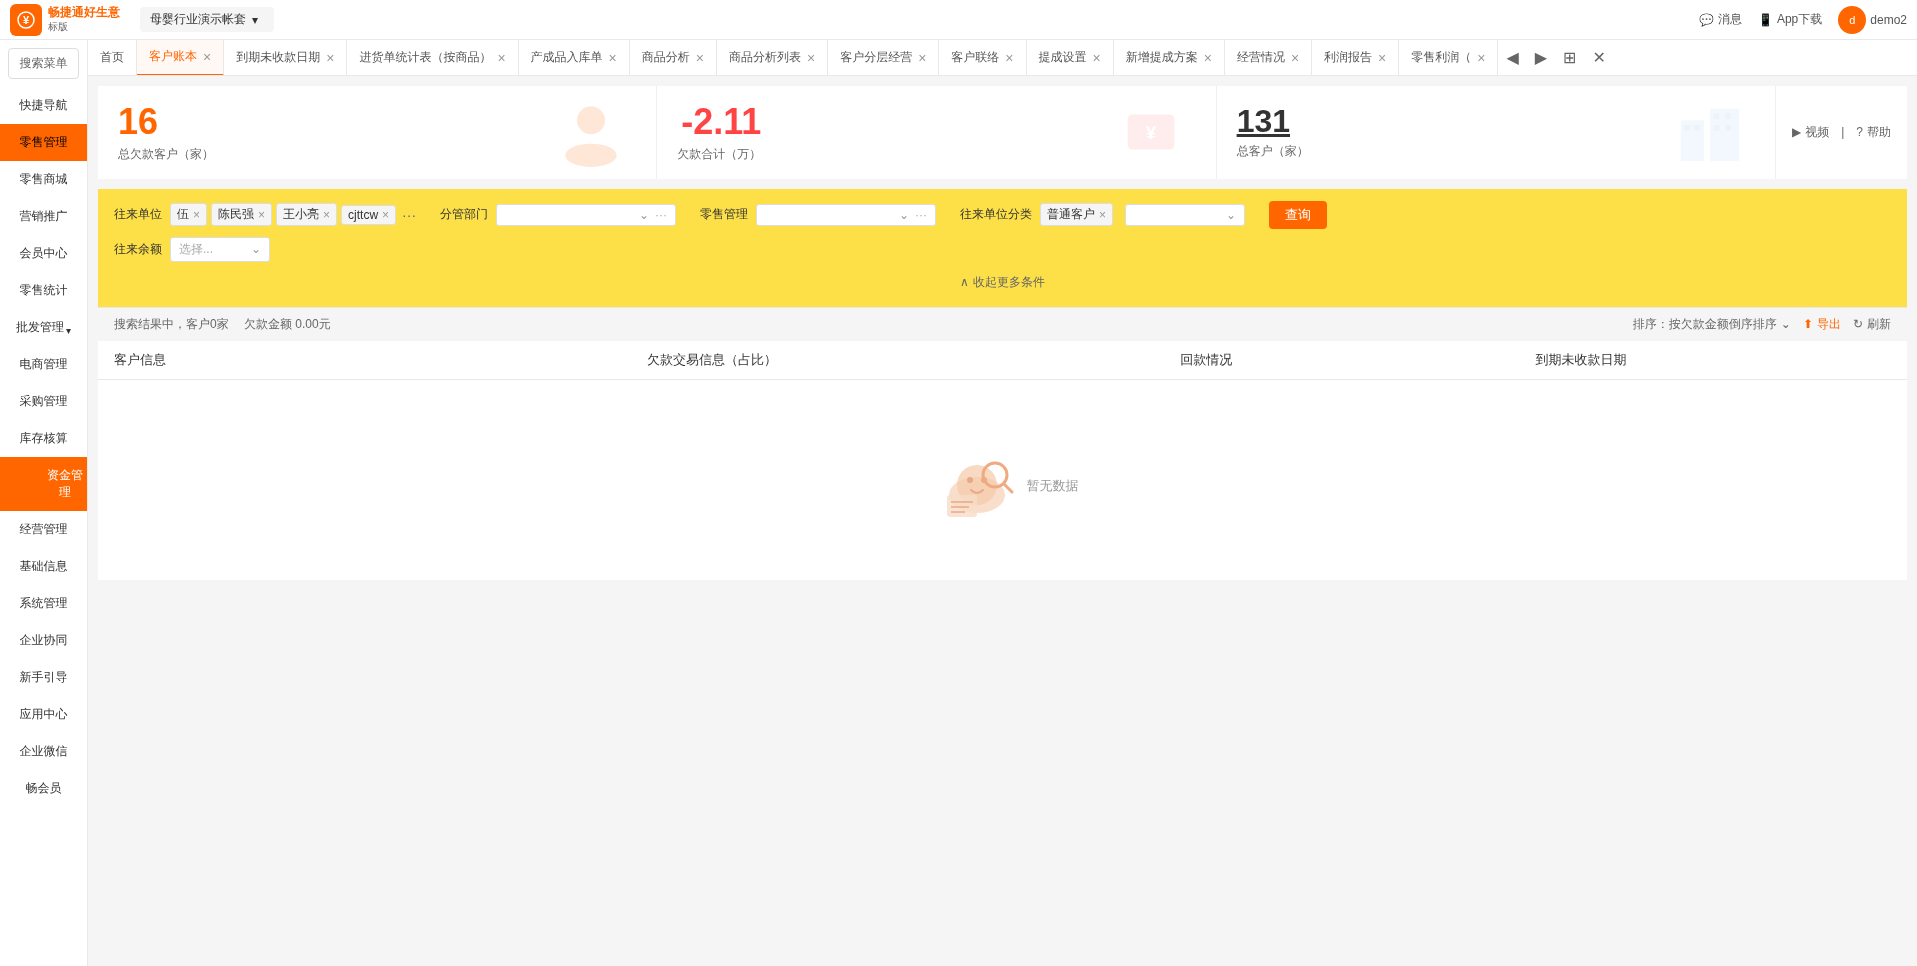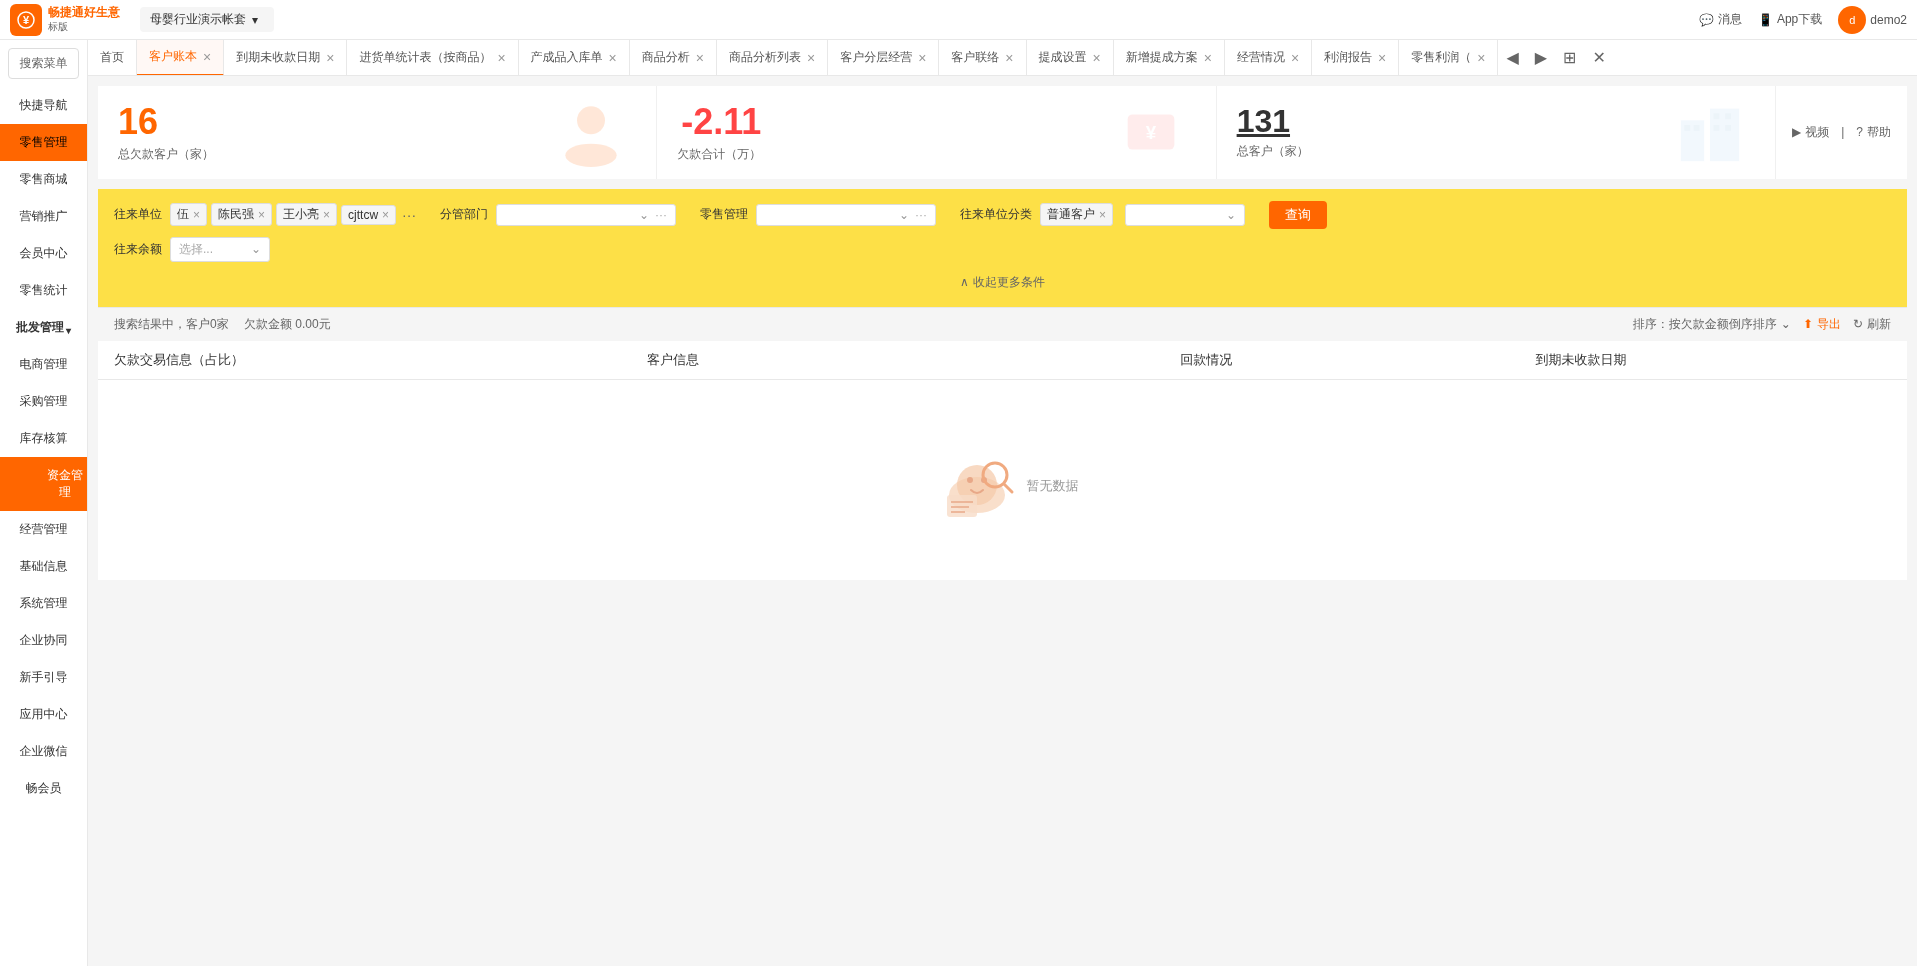--- a/index.html
+++ b/index.html
@@ -24,21 +24,21 @@
     .org-selector span { margin-right: 6px; }
     .top-actions { display: flex; align-items: center; gap: 16px; }
     .top-action-item { display: flex; align-items: center; gap: 4px; font-size: 12px; color: #555; cursor: pointer; }
     .avatar { width: 28px; height: 28px; border-radius: 50%; background: #ff6600; display: flex; align-items: center; justify-content: center; color: #fff; font-size: 11px; }
 
     
     .sidebar-search { padding: 8px; }
     .sidebar-search-btn { width: 100%; padding: 6px 0; background: none; border: 1px solid #ddd; border-radius: 4px; font-size: 12px; color: #666; cursor: pointer; text-align: center; }
     .sidebar-nav-item { padding: 10px 0; text-align: center; font-size: 12px; color: #333; cursor: pointer; border-bottom: none; }
     .sidebar-nav-item.active { background: #ff6600; color: #000000; }
-    .sidebar-nav-item.has-sub { display: flex; align-items: flex-end; justify-content: center; gap: 2px; font-weight: bold; }
+    .sidebar-nav-item.has-sub { display: flex; align-items: flex-end; justify-content: center; gap: 2px; }
 
     
     .tab-item { display: flex; align-items: center; padding: 0 12px; height: 36px; font-size: 12px; color: #555; cursor: pointer; white-space: nowrap; border-right: 1px solid #e8e8e8; flex-shrink: 0; }
     .tab-item.active { color: #ff6600; border-bottom: 2px solid #ff6600; background: #fff8f5; }
     .tab-close { margin-left: 6px; color: #999; font-size: 14px; line-height: 1; }
     .tab-nav-btn { padding: 0 8px; height: 36px; display: flex; align-items: center; cursor: pointer; color: #666; font-size: 16px; }
 
     
     .stats-row { display: flex; background: #fff; margin-bottom: 10px; }
     .stat-card { flex: 1; padding: 16px 20px; display: flex; align-items: center; border-right: 1px solid #f0f0f0; position: relative; }
@@ -360,22 +360,22 @@
             </div>
             <div class="results-action" style="color:#666;">
               <span>↻</span>
               <span>刷新</span>
             </div>
           </div>
         </div>
 
         <div class="table-container">
           <div class="table-header">
+            <div>客户信息</div>
             <div>欠款交易信息（占比）</div>
-            <div>客户信息</div>
             <div>回款情况</div>
             <div>到期未收款日期</div>
           </div>
 
           <div class="empty-state">
             <div class="empty-icon">
               <svg viewBox="0 0 100 80" xmlns="http://www.w3.org/2000/svg">
 
                 <ellipse cx="50" cy="55" rx="28" ry="18" fill="#f5c9a8" opacity="0.6"></ellipse>
                 <ellipse cx="50" cy="45" rx="20" ry="20" fill="#f5c9a8" opacity="0.7"></ellipse>

